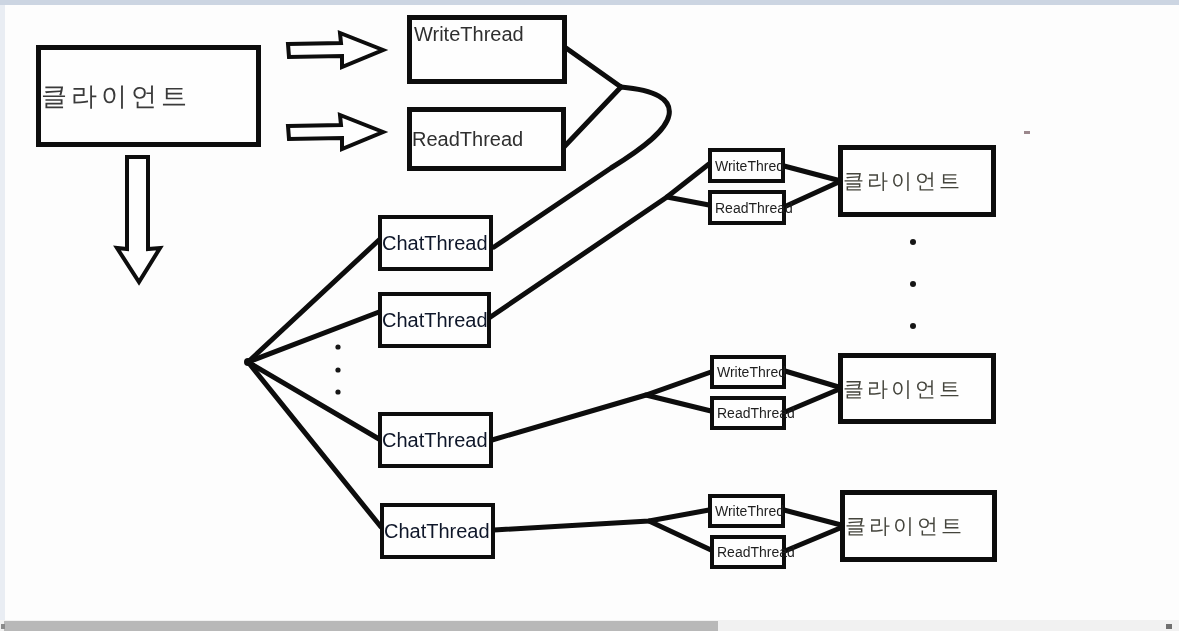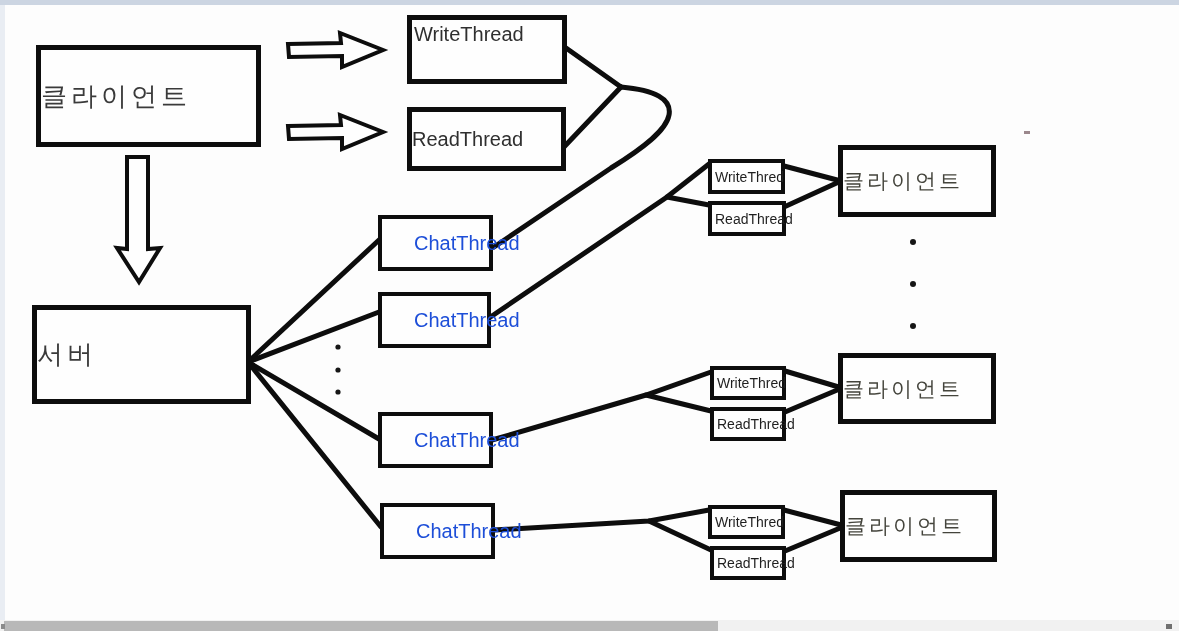--- a/index.html
+++ b/index.html
@@ -6,22 +6,22 @@
   body{font-family:"Liberation Sans","DejaVu Sans",sans-serif;}
   #stage{position:relative;width:1179px;height:631px;background:#fdfdfd;overflow:hidden;}
   .topbar{position:absolute;left:0;top:0;width:1179px;height:5px;background:#ccd5e2;}
   .leftedge{position:absolute;left:0;top:5px;width:5px;height:615px;background:#e9edf3;}
   .box{position:absolute;box-sizing:border-box;background:#fefefe;display:flex;align-items:center;justify-content:flex-start;color:#2e2e2e;}
   .bd5{border:5px solid #0d0d0d;}
   .bd4{border:4px solid #0d0d0d;}
   .big-kr{font-size:26px;letter-spacing:4px;color:#3a3a3a;}
   .thread-big{font-size:20px;color:#2f2f2f;}
   .wt-top{align-items:flex-start;justify-content:flex-start;padding:3px 0 0 2px;}
-  .chat{font-size:20px;color:#1d4ed8;padding-left:32px;}
-  .small-thread{font-size:14px;color:#1f1f1f;justify-content:flex-start;padding-left:3px;margin-top:11px;}
+  .chat{font-size:20px;color:#0f172a;}
+  .small-thread{font-size:14px;color:#1f1f1f;justify-content:flex-start;padding-left:3px;}
   .client-right{font-size:21px;letter-spacing:3px;color:#44443c;}
   svg.lines{position:absolute;left:0;top:0;}
   .scroll-track{position:absolute;left:0;top:620px;width:1179px;height:11px;background:#f1f1f1;}
   .scroll-thumb{position:absolute;left:4px;top:621px;width:714px;height:10px;background:#b8b8b8;}
   .scroll-mark-l{position:absolute;left:1px;top:624px;width:4px;height:5px;background:#8a8a8a;}
   .scroll-mark-r{position:absolute;left:1166px;top:624px;width:6px;height:5px;background:#6f6f6f;}
   .stray{position:absolute;left:1024px;top:131px;width:6px;height:3px;background:#9b878c;}
 </style>
 </head>
 <body>
@@ -91,23 +91,20 @@
   </div>
 
   <div class="box bd5 thread-big wt-top" style="left:407px;top:15px;width:160px;height:69px;">
     <span>WriteThread</span>
   </div>
 
   <div class="box bd5 thread-big" style="left:407px;top:107px;width:159px;height:64px;">
     <span>ReadThread</span>
   </div>
 
-  <div class="box bd5 big-kr" style="left:32px;top:305px;width:219px;height:99px;">
-    <span>서버</span>
-  </div>
 
   <div class="box bd4 chat" style="left:378px;top:215px;width:115px;height:56px;">
     <span>ChatThread</span>
   </div>
   <div class="box bd4 chat" style="left:378px;top:292px;width:113px;height:56px;">
     <span>ChatThread</span>
   </div>
   <div class="box bd4 chat" style="left:378px;top:412px;width:115px;height:56px;">
     <span>ChatThread</span>
   </div>

